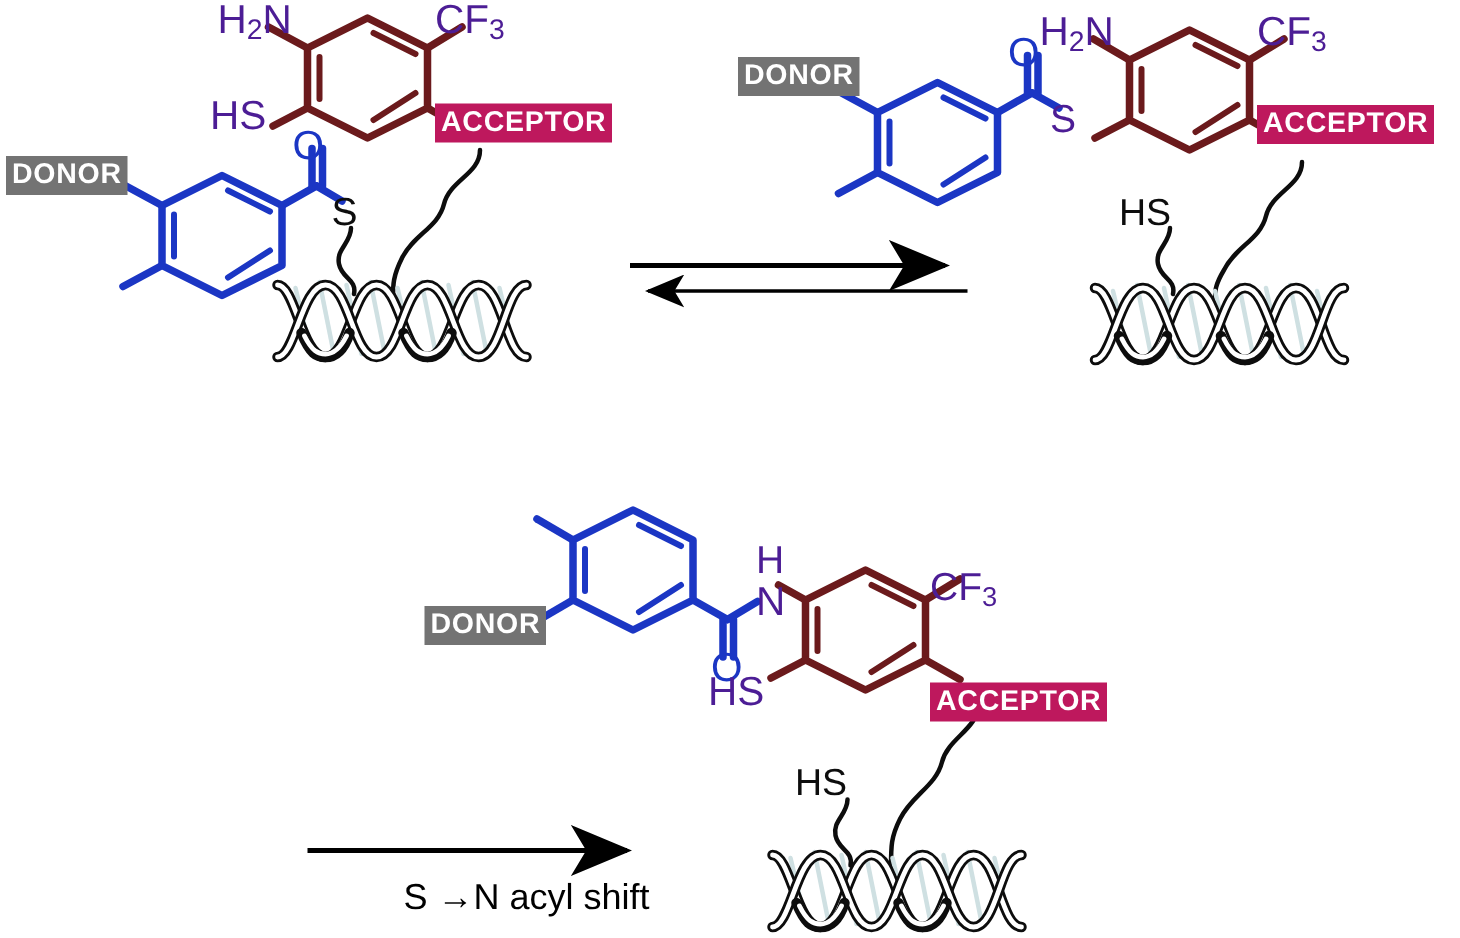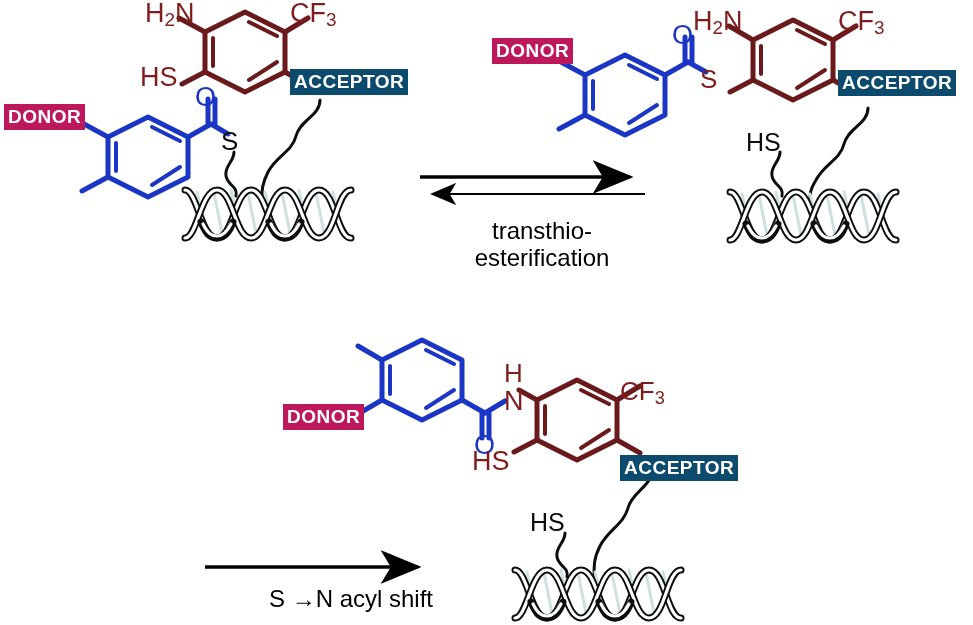--- a/index.html
+++ b/index.html
@@ -13,39 +13,39 @@
     position:absolute;
     font-family:"Liberation Sans", sans-serif;
     font-weight:bold;
     color:#ffffff;
     letter-spacing:0.5px;
     white-space:nowrap;
     line-height:1;
     padding:3px 4px 4px 4px;
     box-sizing:border-box;
   }
-  .tag.donor{background:#be185d;font-size:19px;}
-  .tag.acceptor{background:#0c4a6e;font-size:19px;}
+  .tag.donor{background:#737373;font-size:19px;}
+  .tag.acceptor{background:#be185d;font-size:19px;}
   .rxn-label{
     position:absolute;
     font-family:"Liberation Sans", sans-serif;
     color:#000000;
     font-size:24px;
     line-height:1.12;
     white-space:nowrap;
     text-align:center;
   }
   .atom{
     position:absolute;
     font-family:"Liberation Sans", sans-serif;
     line-height:1;
     white-space:nowrap;
   }
   .atom sub{font-size:0.7em;vertical-align:-0.22em;}
-  .maroon-txt{color:#7f1d1d;}
+  .maroon-txt{color:#4c1d95;}
   .blue-txt{color:#1b36c4;}
   .black-txt{color:#0d0d0d;}
 </style>
 </head>
 <body>
 
 <div class="scheme">
 
 <svg width="973" height="625" viewBox="0 0 973 625" xmlns="http://www.w3.org/2000/svg">
   <defs>
@@ -269,24 +269,20 @@
   CF<sub>3</sub>
 </div>
 <div class="atom blue-txt" style="left:672px;top:22px;font-size:27px;">O</div>
 <div class="atom maroon-txt" style="left:700px;top:66px;font-size:26px;">S</div>
 <div class="atom black-txt" style="left:746px;top:130px;font-size:25px;">HS</div>
 
 <div class="tag donor" style="left:492px;top:38px;">DONOR</div>
 <div class="tag acceptor" style="left:838px;top:70px;">ACCEPTOR</div>
 
 
-<div class="rxn-label" style="left:452px;top:218px;width:180px;">
-  <div>transthio-</div>
-  <div>esterification</div>
-</div>
 
 
 <div class="atom maroon-txt" style="left:504px;top:360px;font-size:26px;">H</div>
 <div class="atom maroon-txt" style="left:504px;top:388px;font-size:27px;">N</div>
 <div class="atom blue-txt" style="left:474px;top:432px;font-size:27px;">O</div>
 <div class="atom maroon-txt" style="left:620px;top:378px;font-size:26px;">
   CF<sub>3</sub>
 </div>
 <div class="atom maroon-txt" style="left:472px;top:448px;font-size:27px;">HS</div>
 <div class="atom black-txt" style="left:530px;top:510px;font-size:25px;">HS</div>

